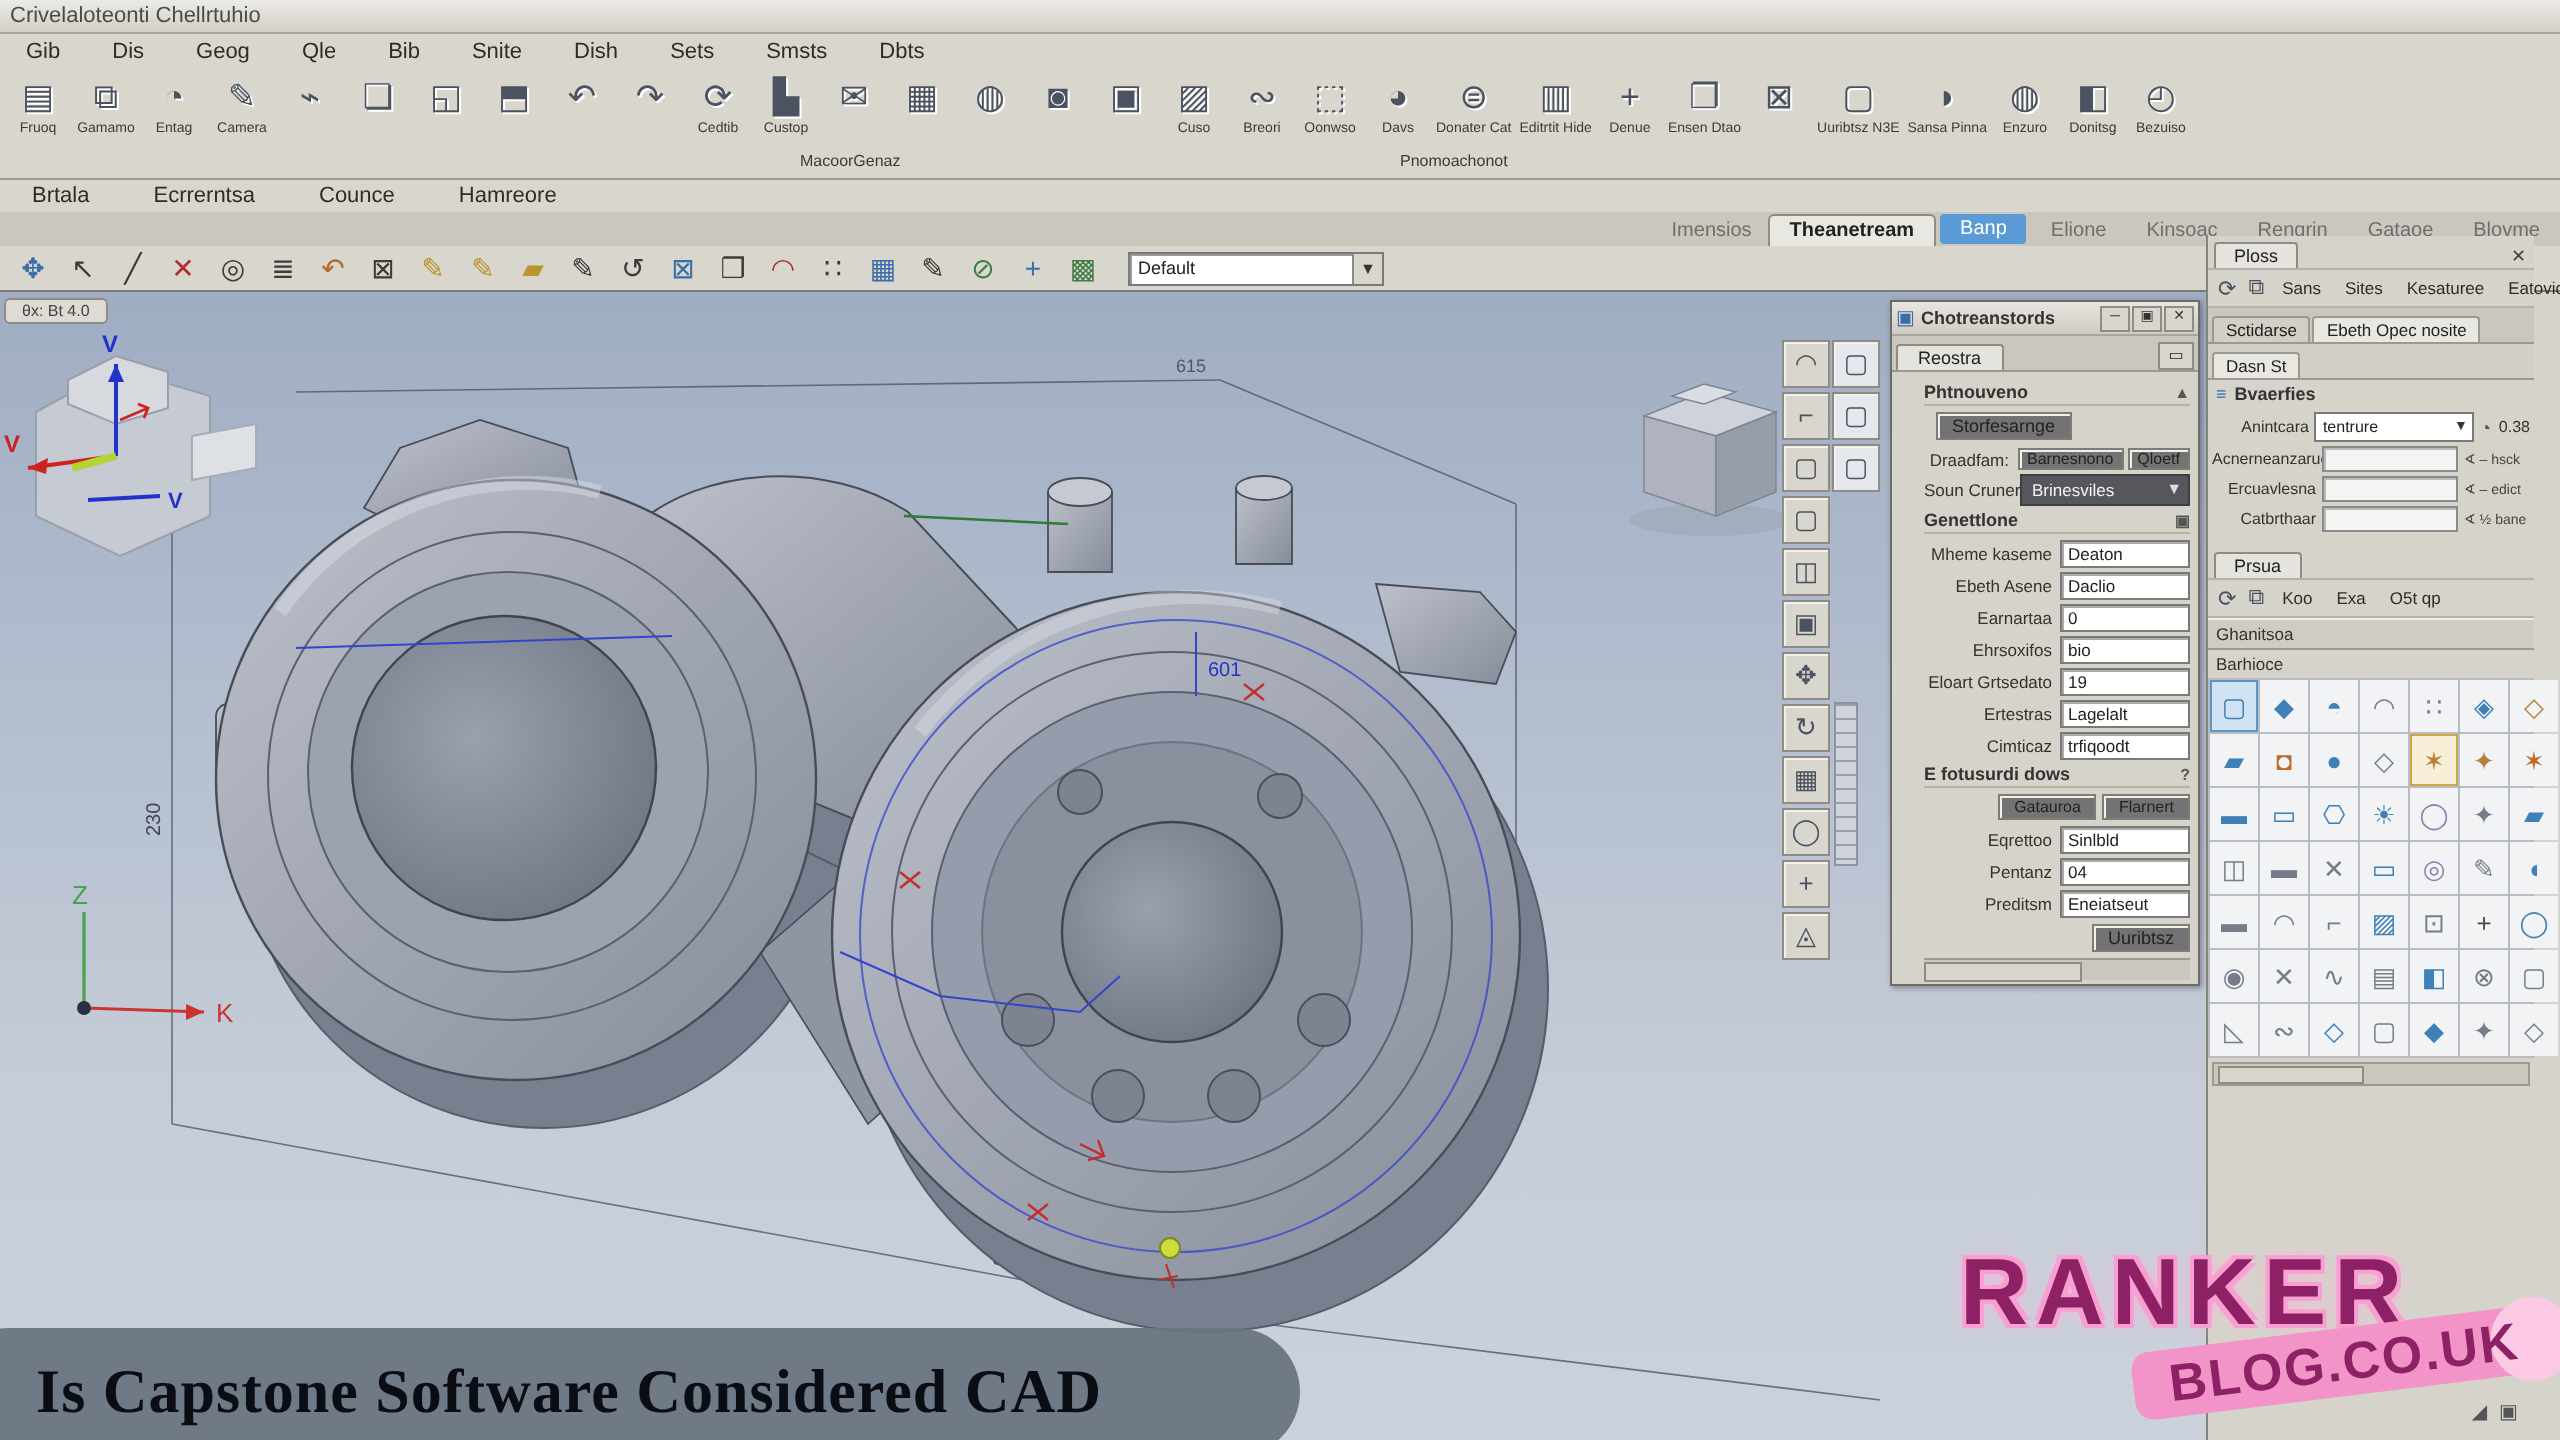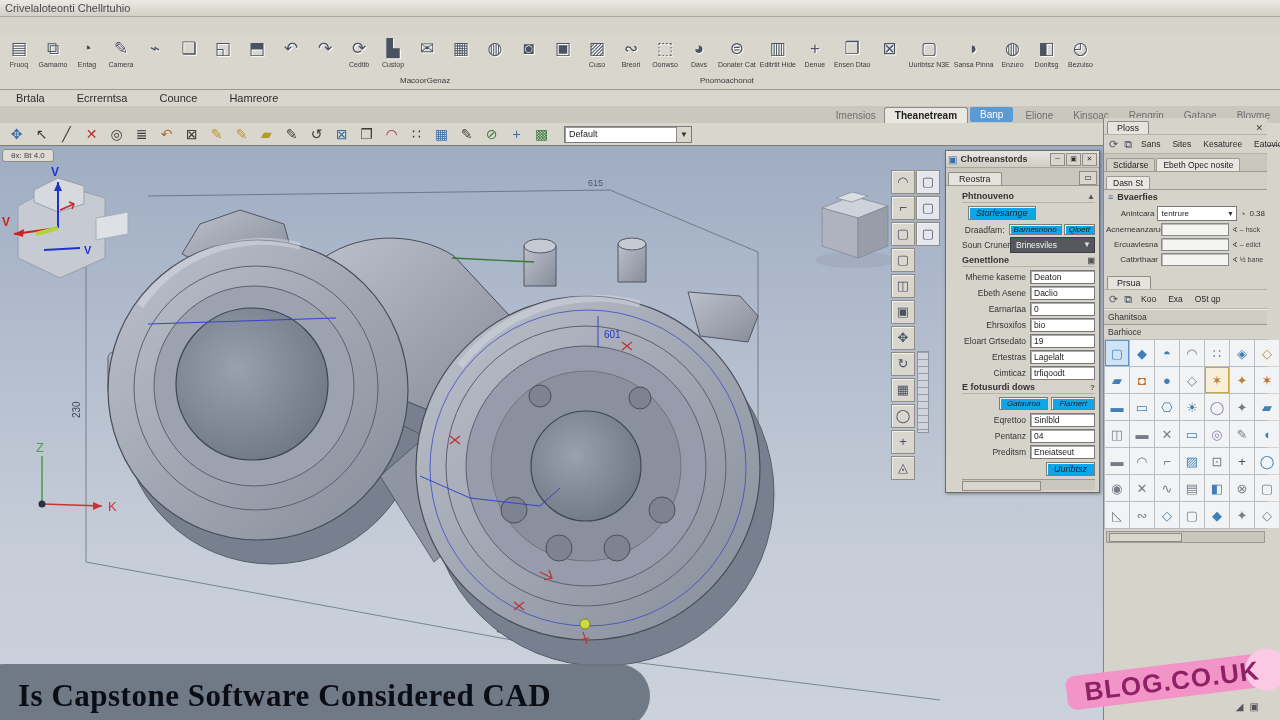--- a/index.html
+++ b/index.html
@@ -61,22 +61,22 @@
   .pw-title .ticon{font-size:10px;color:#3a6ea8;margin-right:3px;}
   .pw-title .ttext{flex:1;font-size:9px;font-weight:bold;color:#333;}
   .pw-btn{width:13px;height:11px;background:#d9d6ce;border:1px solid #8f8c85;font-size:7px;line-height:10px;text-align:center;margin-left:1px;color:#333;}
   .pw-tabs{height:17px;background:#cac7bf;border-bottom:1px solid #9c9992;display:flex;align-items:flex-end;padding:0 2px;}
   .pw-tab{background:#e5e3dd;border:1px solid #8f8c85;border-bottom:none;border-radius:2px 2px 0 0;padding:1px 10px;font-size:9px;}
   .pw-tabbtn{margin-left:auto;width:16px;height:12px;background:#d9d6ce;border:1px solid #8f8c85;font-size:8px;text-align:center;line-height:11px;}
   .pw-body{padding:3px 4px 2px 16px;}
   .psec{display:flex;align-items:center;font-size:9px;font-weight:bold;color:#333;border-bottom:1px solid #b5b2aa;
         margin:2px 0 3px 0;padding-bottom:1px;}
   .psec .right{margin-left:auto;font-size:8px;color:#555;}
-  .pbtn{display:inline-block;background:#0ea5e9;border:1px solid #7f7c76;box-shadow:1px 1px 0 #f2f0ea inset;
-        padding:1px 7px;font-size:9px;color:#222;font-style:italic;}
+  .pbtn{display:inline-block;background:#737373;border:1px solid #7f7c76;box-shadow:1px 1px 0 #f2f0ea inset;
+        padding:1px 7px;font-size:9px;color:#222;}
   .prow{display:flex;align-items:center;margin:2px 0;}
   .plab{flex:1;text-align:right;padding-right:4px;color:#333;font-size:8.5px;white-space:nowrap;overflow:hidden;}
   .pval{width:60px;height:12px;background:#fff;border:1px solid #7a7a7a;box-shadow:inset 1px 1px 0 #aaa;
         font-size:8.5px;line-height:12px;padding-left:3px;color:#222;}
   .pdark{width:78px;height:14px;background:#55575c;color:#f4f4f4;font-size:8.5px;line-height:14px;padding-left:5px;
          position:relative;border:1px solid #3c3e42;}
   .pdark .arr{position:absolute;right:3px;top:0;color:#ddd;font-size:8px;}
   .pw-btnrow{display:flex;justify-content:flex-end;gap:3px;margin:3px 0;}
   .pw-scroll{height:10px;background:#cac7bf;border-top:1px solid #9c9992;position:relative;margin-top:3px;}
   .pw-scroll .thumb{position:absolute;left:0;top:1px;width:58%;height:8px;background:#d9d6ce;border:1px solid #8f8c85;}
@@ -130,20 +130,33 @@
 </style>
 </head>
 <body>
 
 <div id="app">
 
   <div class="titlebar">
     <span>Crivelaloteonti Chellrtuhio</span>
   </div>
 
+  <div class="menubar">
+
+  <span class="mi">Gib</span>
+      <span class="mi">Dis</span>
+      <span class="mi">Geog</span>
+      <span class="mi">Qle</span>
+      <span class="mi">Bib</span>
+      <span class="mi">Snite</span>
+      <span class="mi">Dish</span>
+      <span class="mi">Sets</span>
+      <span class="mi">Smsts</span>
+      <span class="mi">Dbts</span>
+    </div>
 
   <div class="toolbar">
 
       <div class="tbi">
         <span class="tbg">▤</span>
         <span class="tbl">Fruoq</span>
       </div>
 
       <div class="tbi">
         <span class="tbg">⧉</span>
@@ -881,18 +894,19 @@
     <span>◢</span>
         <span>▣</span>
       </div>
   </div>
 
   <div id="caption">
     <span class="ct">Is Capstone Software Considered CAD</span>
   </div>
 
   <div id="watermark">
+    <div class="wm1">RANKER</div>
     <div class="wmbanner">
       <span class="wm2">BLOG.CO.UK</span>
     </div>
   </div>
 
 </div>
 
 </body></html>

